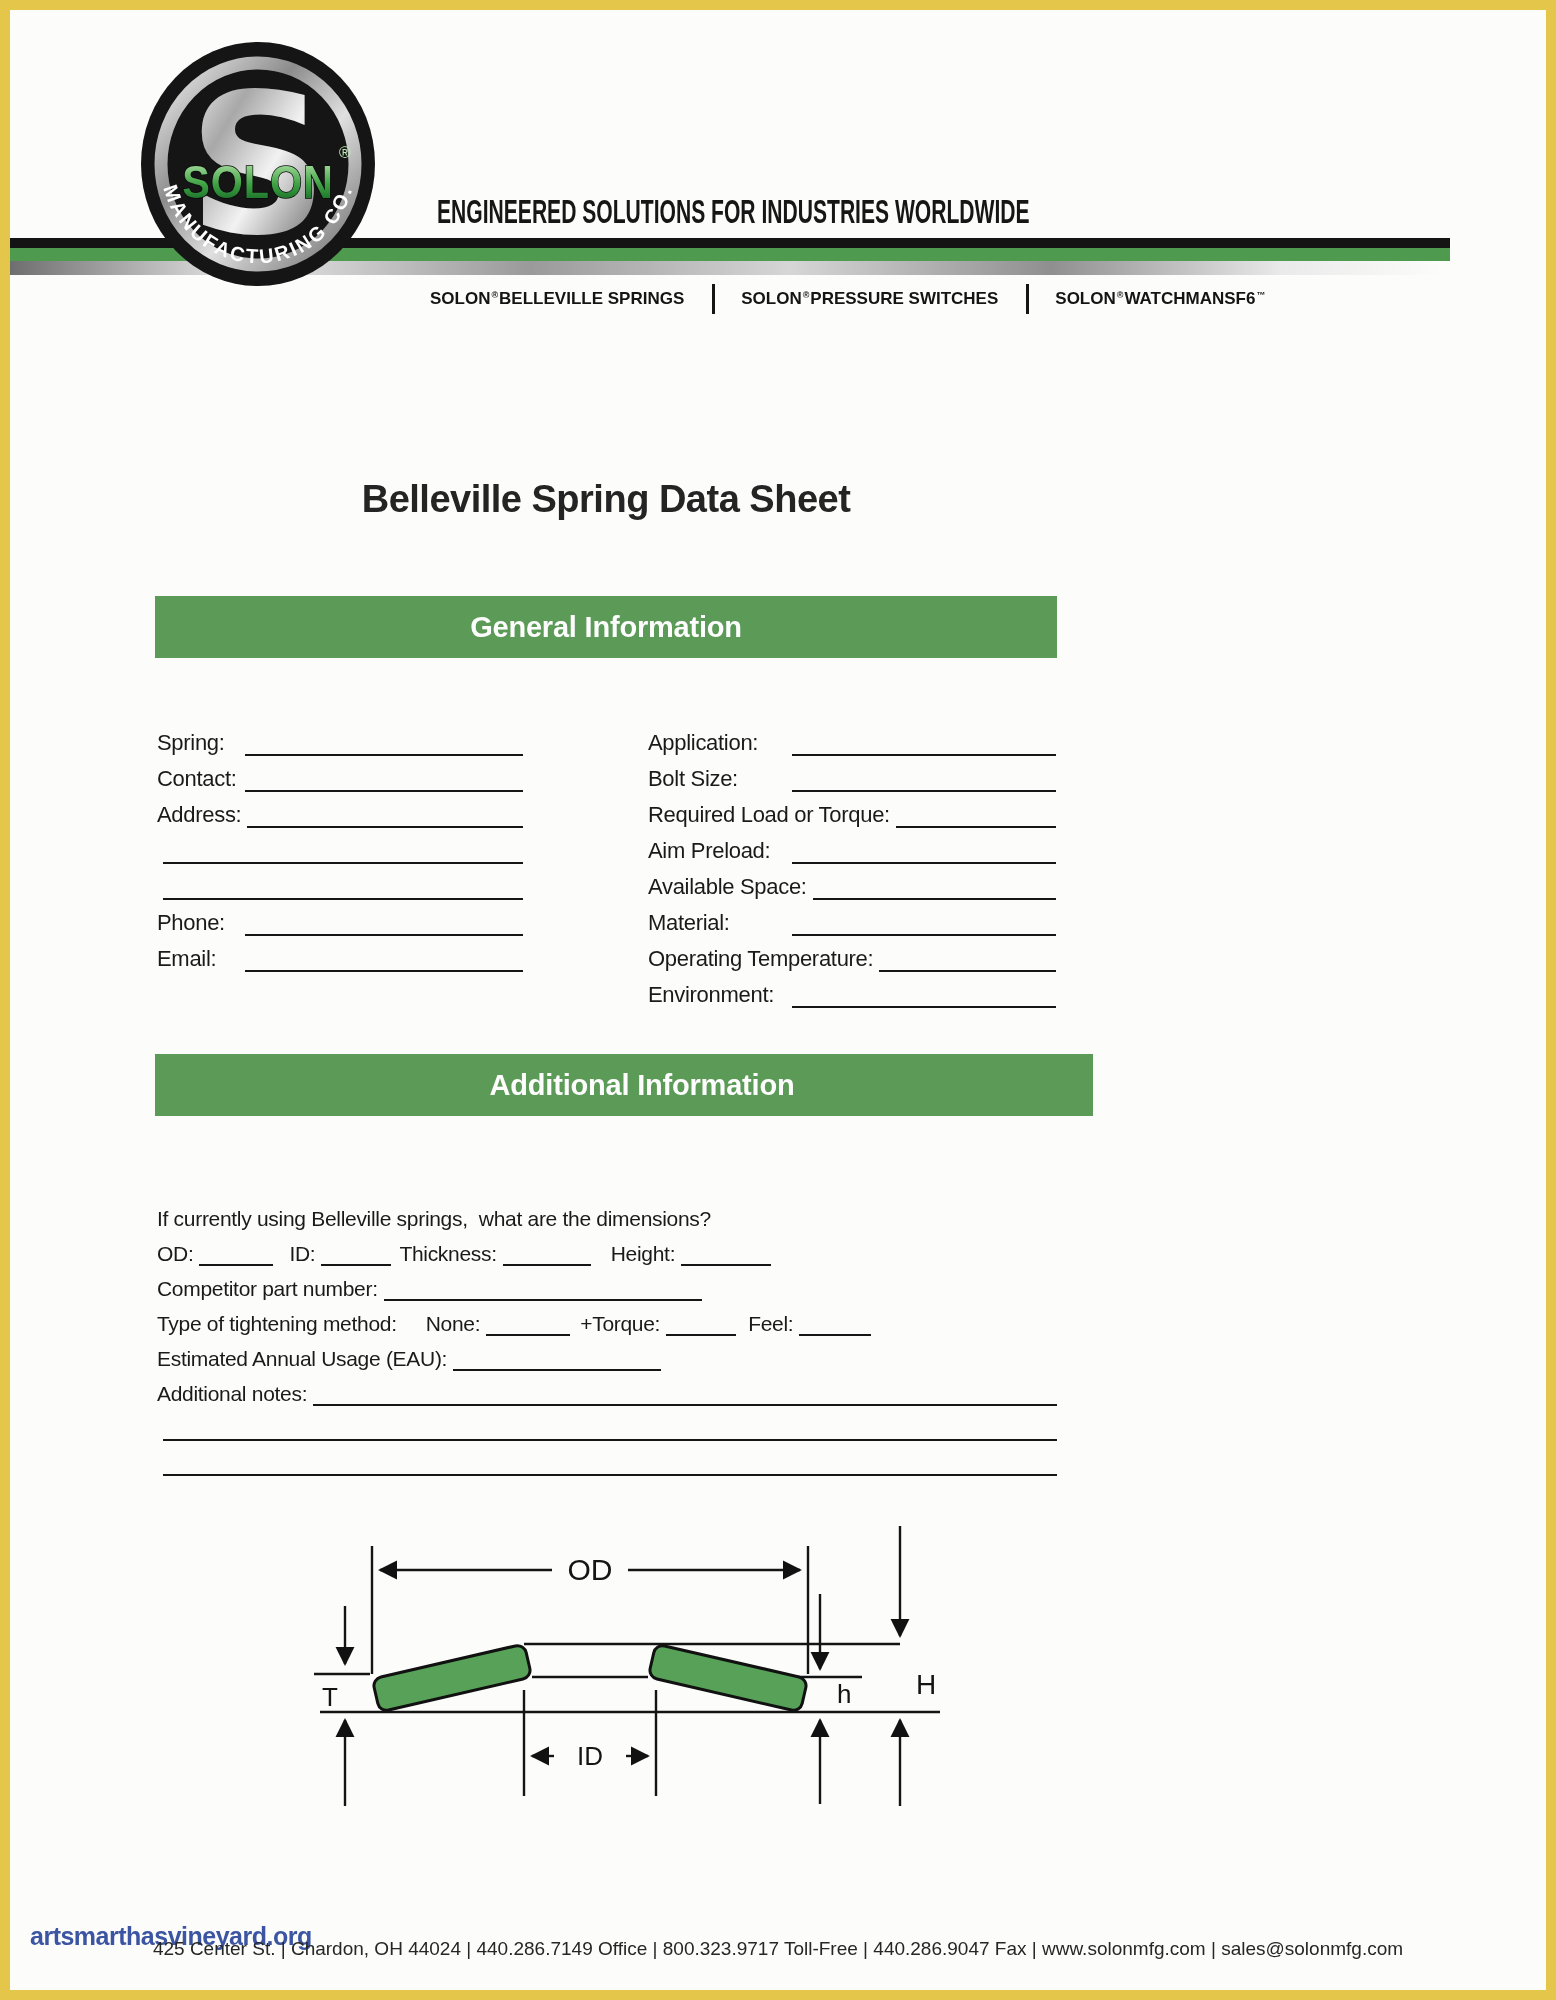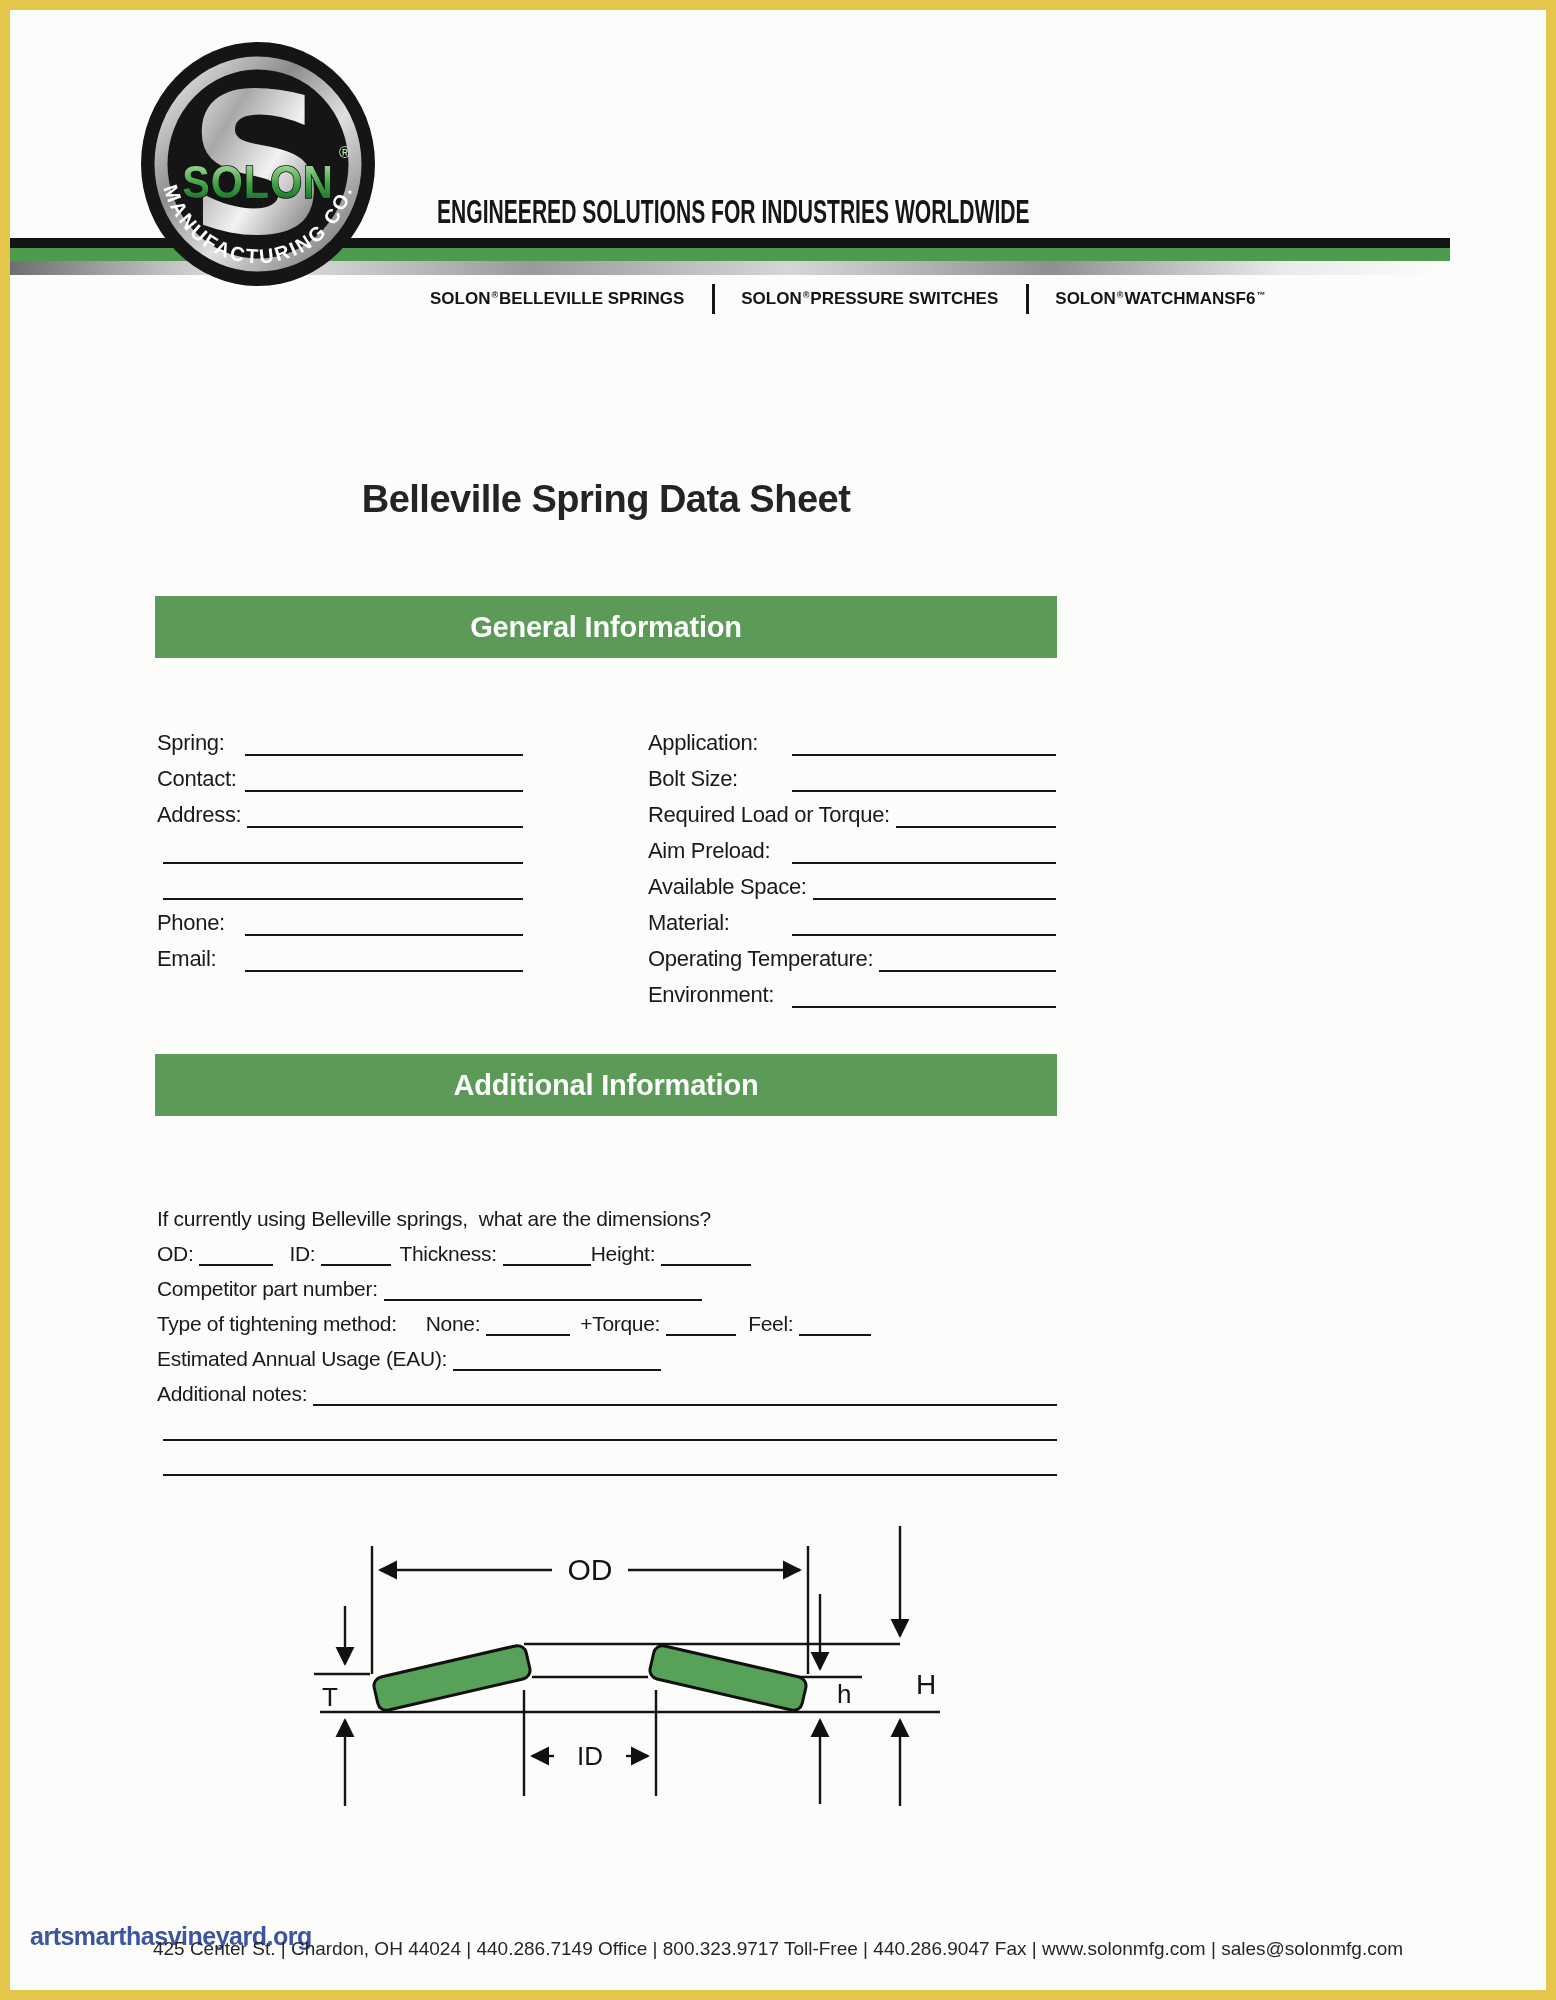--- a/index.html
+++ b/index.html
@@ -177,33 +177,33 @@
     <div class="frow">
       <span class="t">Operating Temperature:</span>
       <span class="b bf"></span>
     </div>
     <div class="frow">
       <span class="t">Environment:</span>
       <span class="b bf"></span>
     </div>
   </div>
 
-<div class="banner" style="top: 1054px; background: rgb(92, 155, 87);">Additional Information</div>
+<div class="banner" style="top: 1054px; background: rgb(92, 155, 87); padding-left: 36px;">Additional Information</div>
 <div class="formcol add">
     <div class="frow">
       <span class="t">If currently using Belleville springs,  what are the dimensions?</span>
     </div>
     <div class="frow">
       <span class="t">OD:</span>
       <span class="b" style="width: 74px;"></span>
       <span class="t" style="margin-left: 16px; text-align: center;">ID:</span>
       <span class="b" style="width: 70px;"></span>
       <span class="t" style="margin-left: 8px;">Thickness:</span>
       <span class="b" style="width: 88px;"></span>
-      <span class="t" style="margin-left: 0;">Height:</span>
+      <span class="t" style="margin-left: 20px;">Height:</span>
       <span class="b" style="width: 90px;"></span>
     </div>
     <div class="frow">
       <span class="t">Competitor part number:</span>
       <span class="b" style="width: 318px;"></span>
     </div>
     <div class="frow">
       <span class="t">Type of tightening method:</span>
       <span class="t" style="margin-left: 29px;">None:</span>
       <span class="b" style="width: 84px;"></span>

